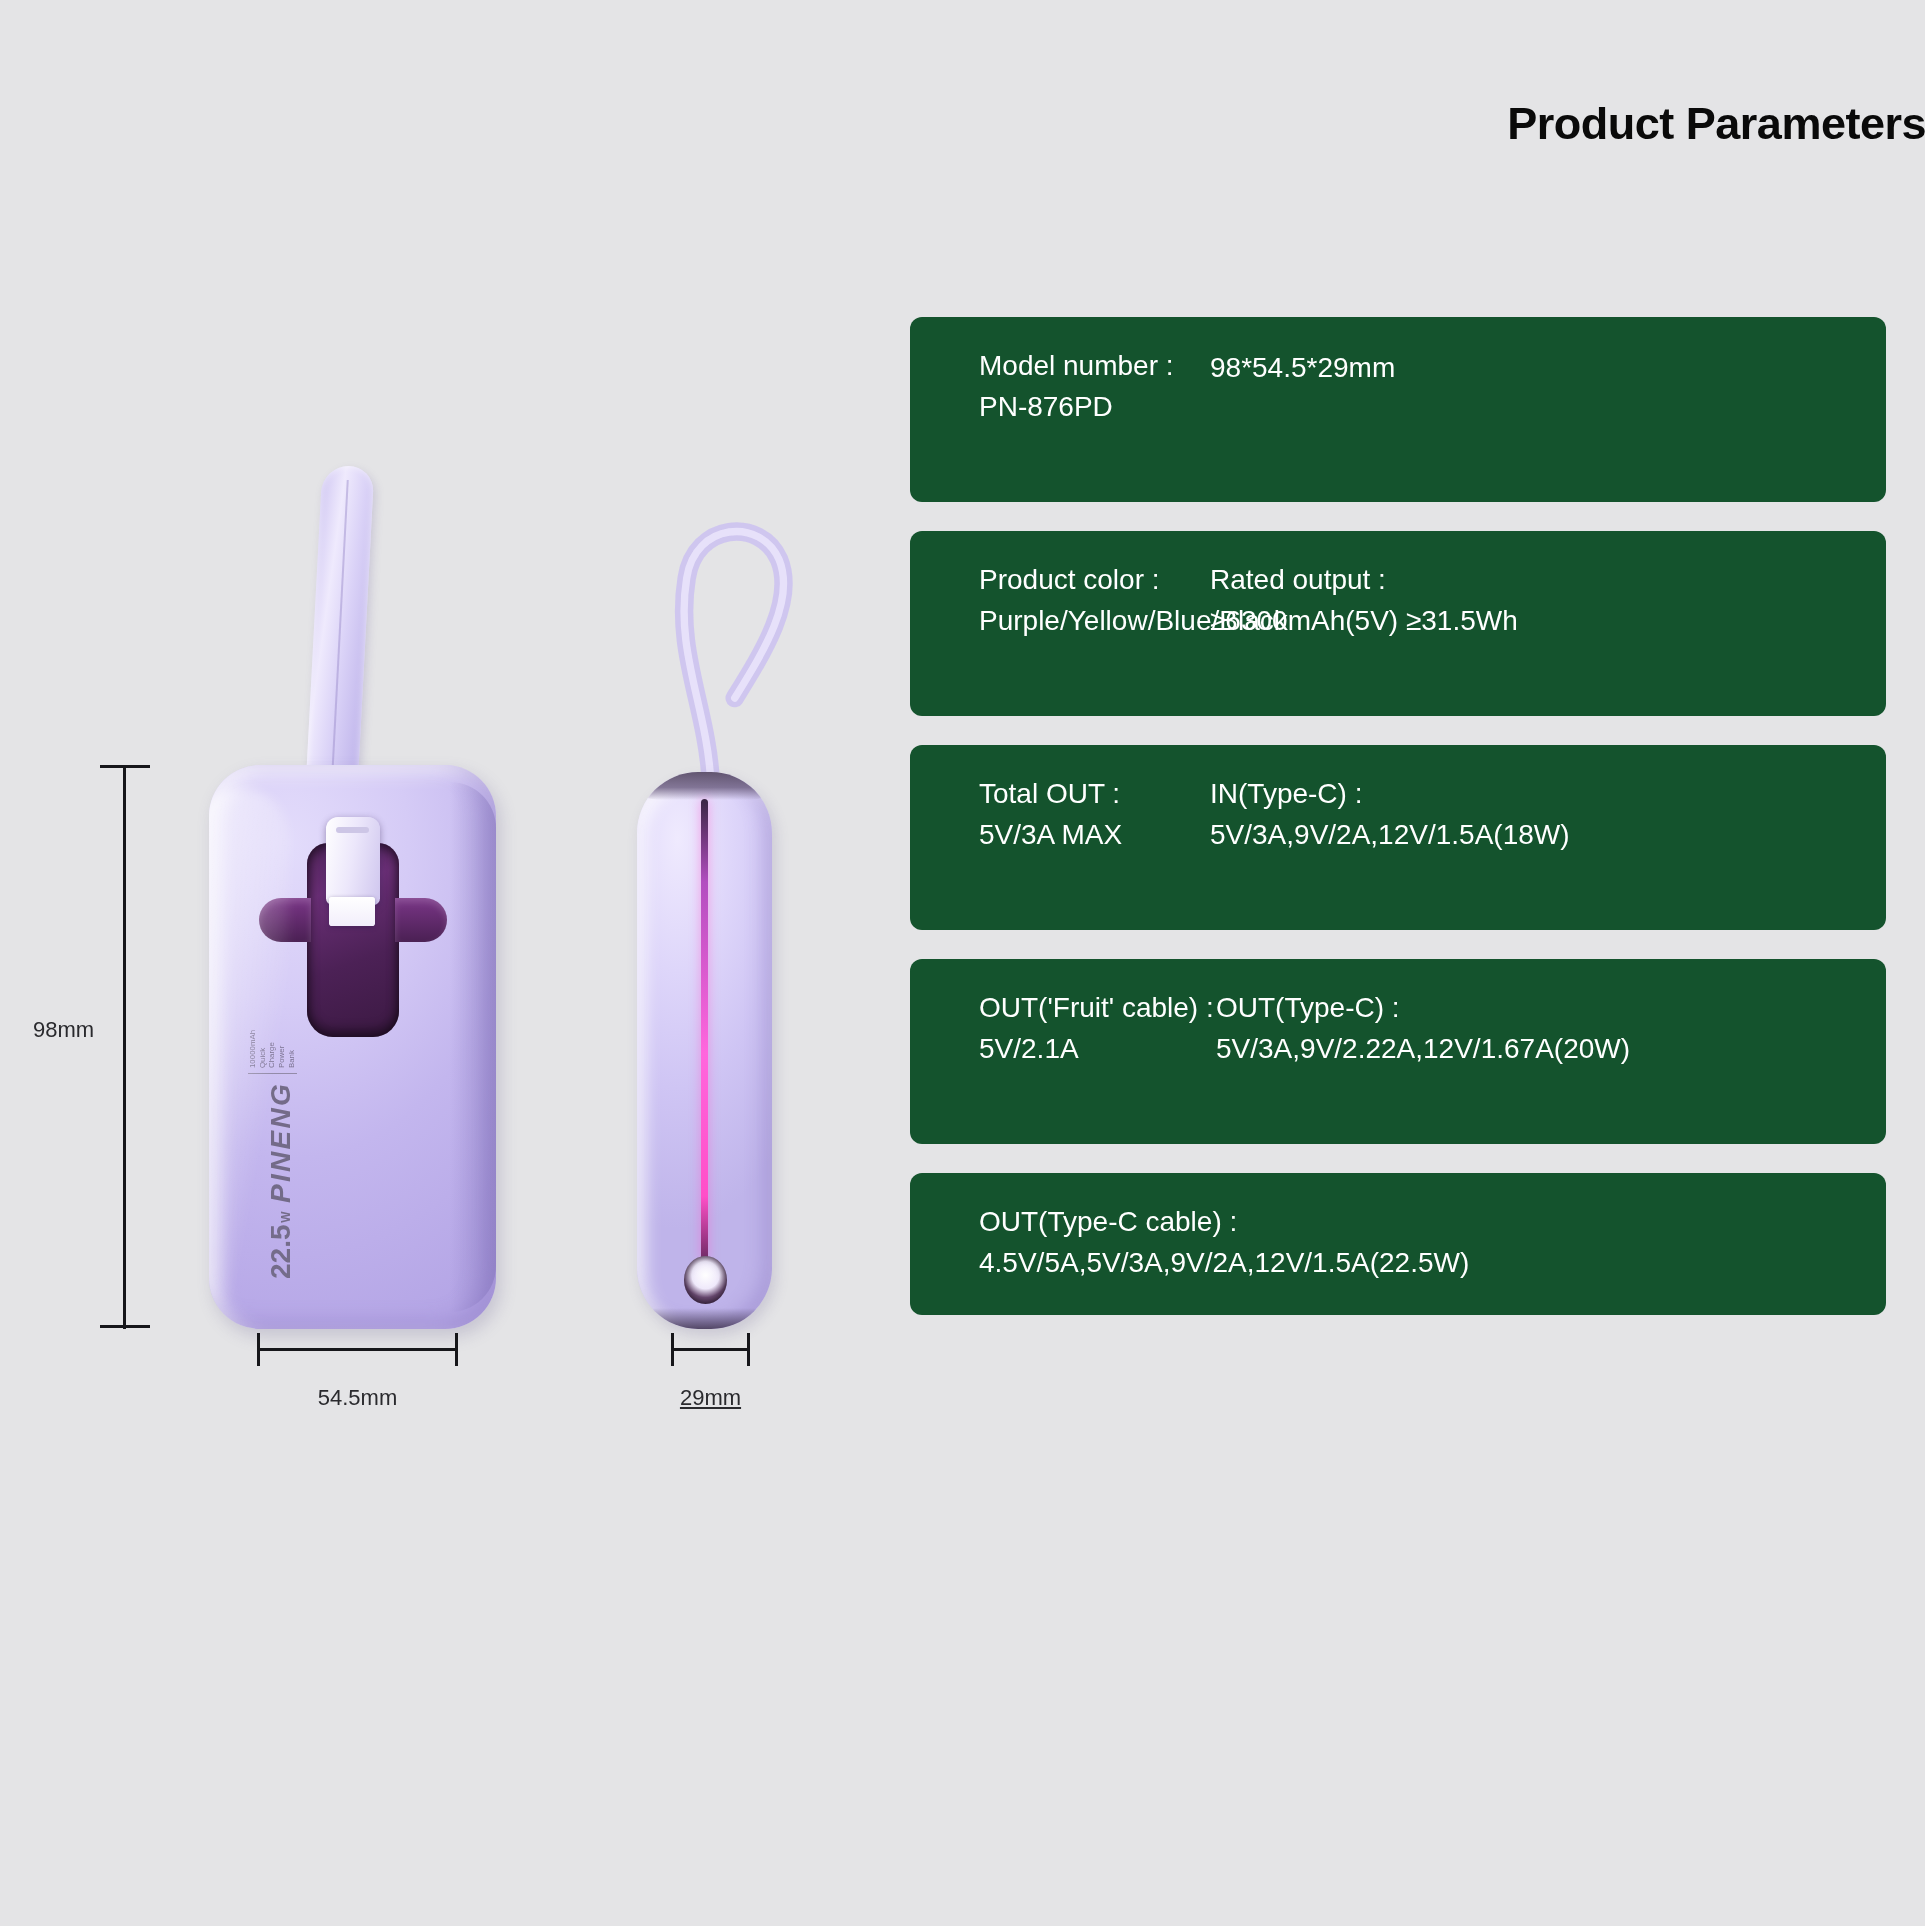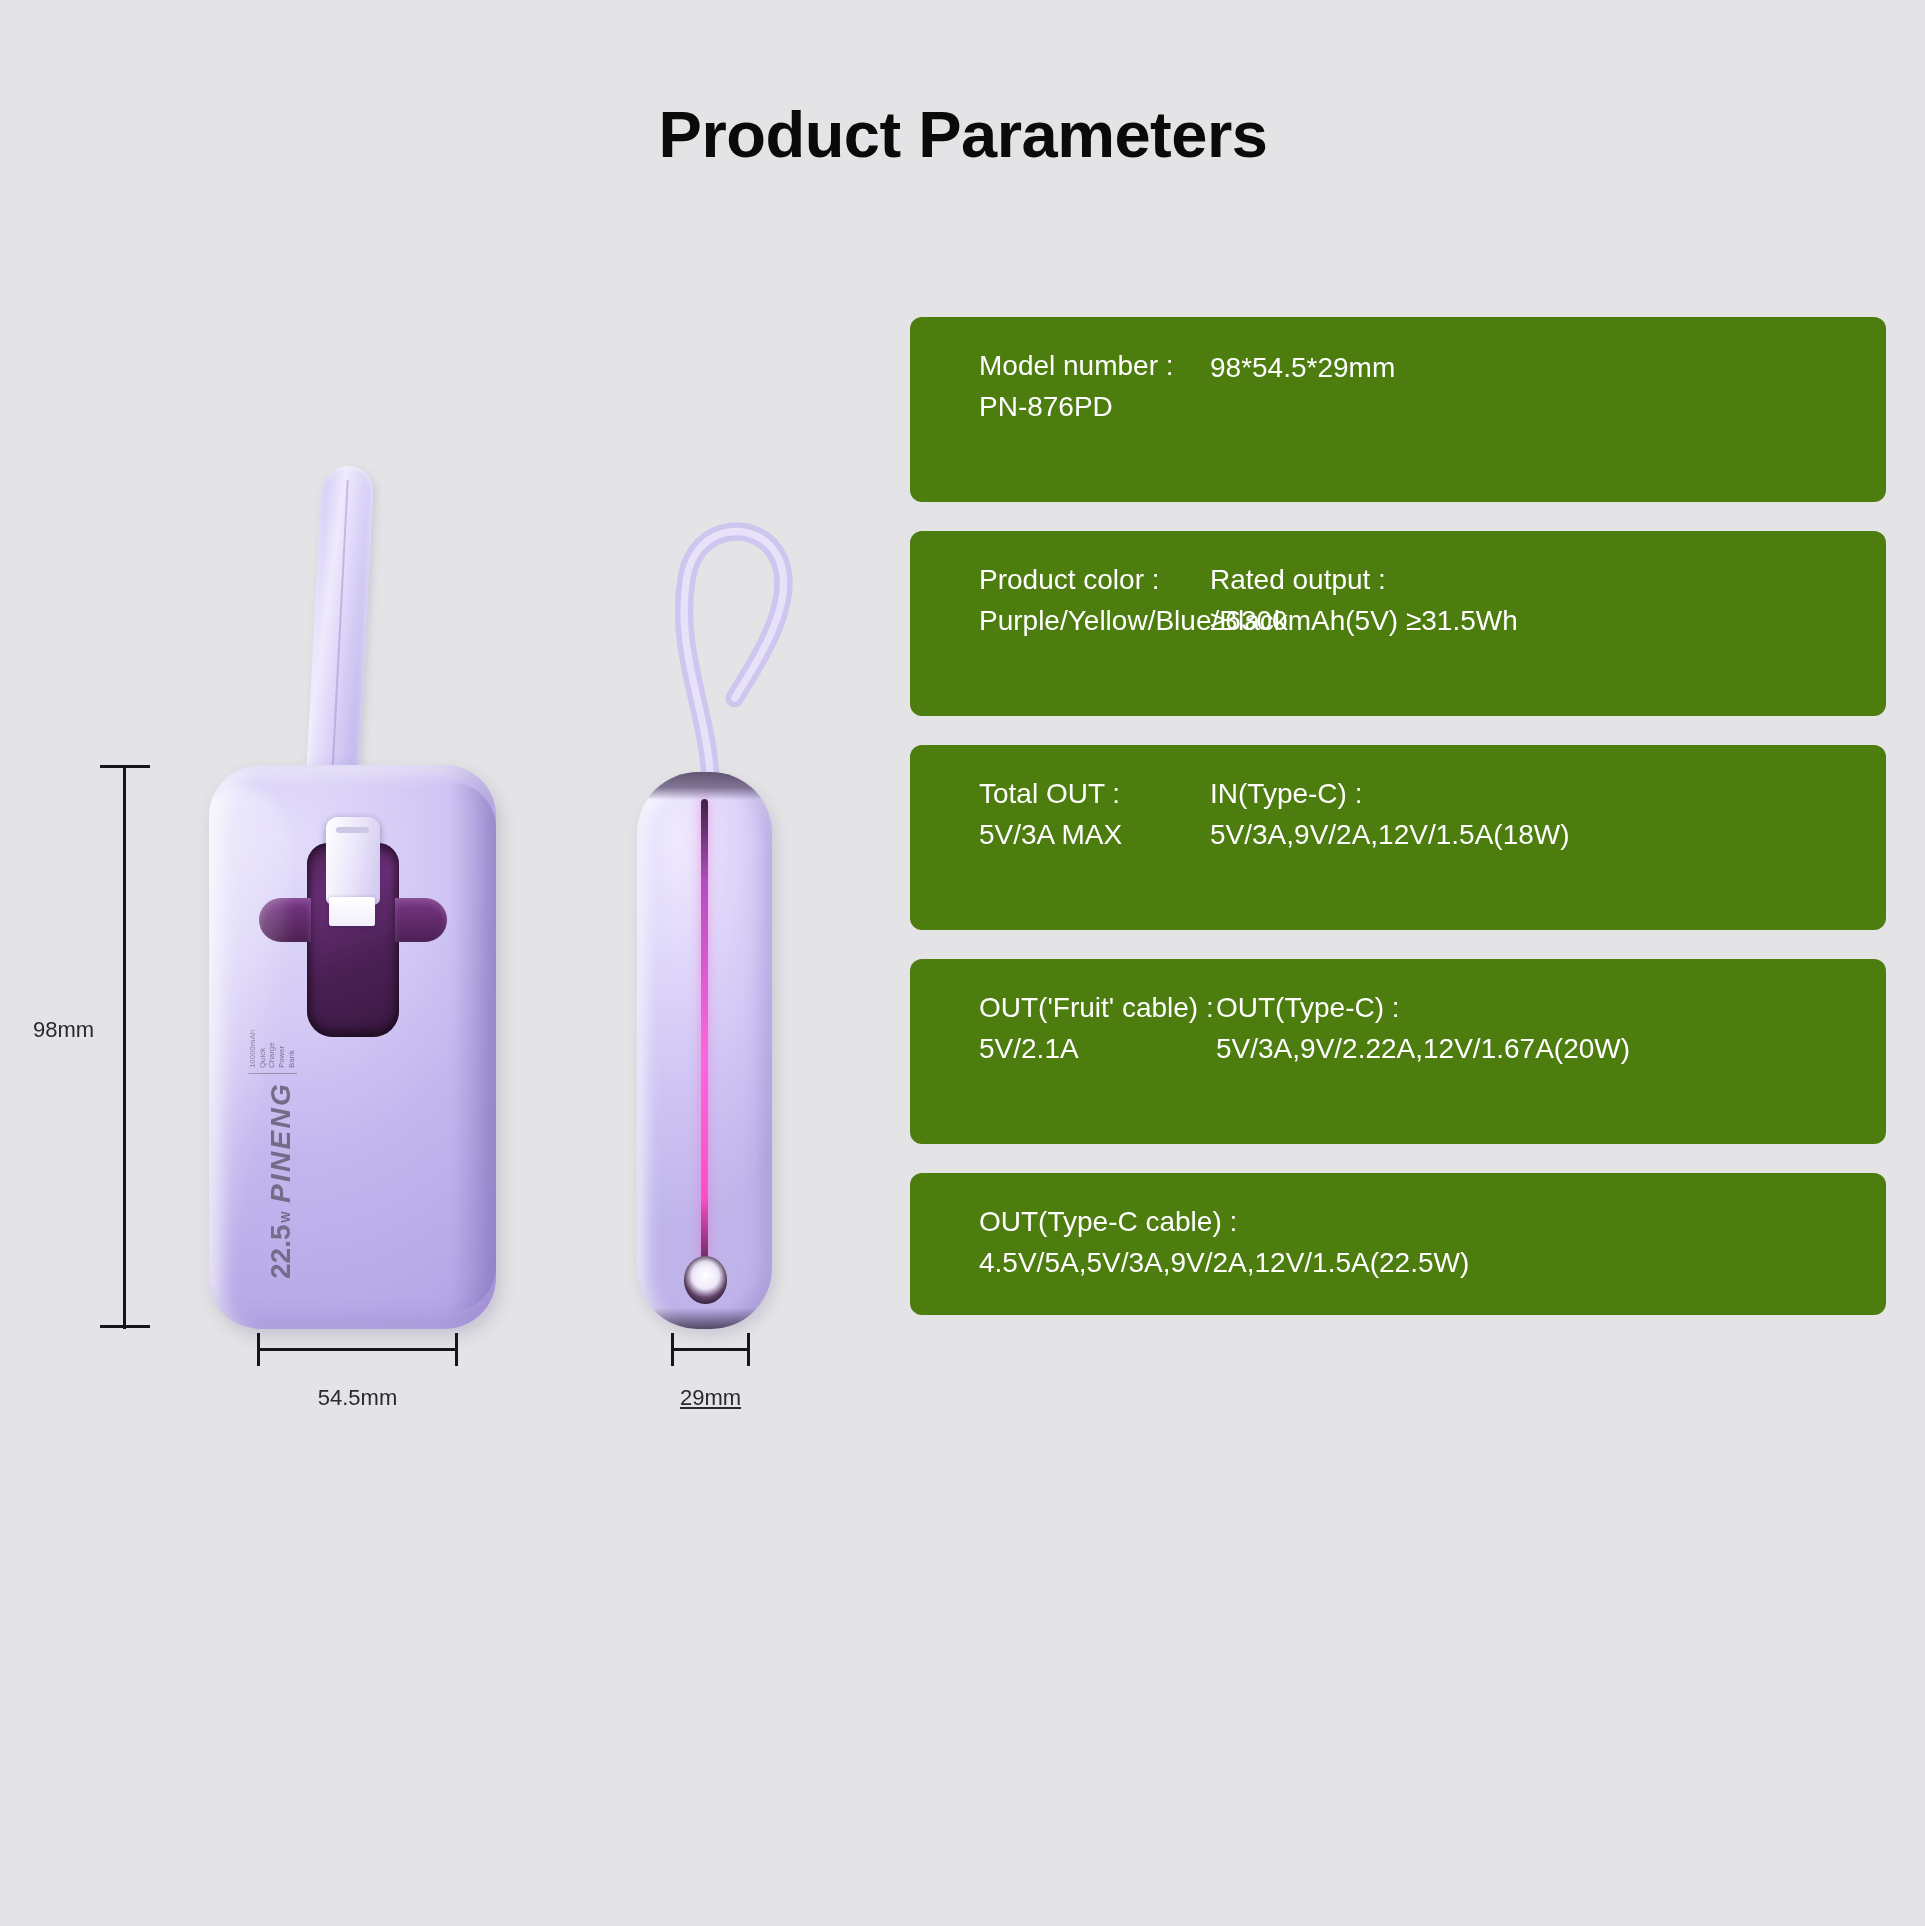--- a/index.html
+++ b/index.html
@@ -7,37 +7,37 @@
     width:1926px;height:1926px;
     background:#e4e4e6;
     font-family:"Liberation Sans", sans-serif;
     overflow:hidden;position:relative;
   }
 
   
   #page-title{
     position:absolute;
     left:0;top:99px;width:1926px;
-    text-align:center;
-    font-size:65px;
+    text-align:right;
+    font-size:45px;
     font-weight:bold;
     color:#0a0a0a;
     letter-spacing:-0.5px;
     line-height:1.1;
   }
 
   
   #spec-list{
     position:absolute;
     left:910px;top:317px;
     width:976px;
   }
   .spec-card{
     width:976px;
-    background:#4d7c0f;
+    background:#14532d;
     border-radius:12px;
     margin-bottom:29px;
     box-sizing:border-box;
     padding:29px 0 29px 69px;
     position:relative;
   }
   .spec-card.h1{height:185px;}
   .spec-card.h2{height:142px;}
   .spec-row{
     display:flex;

